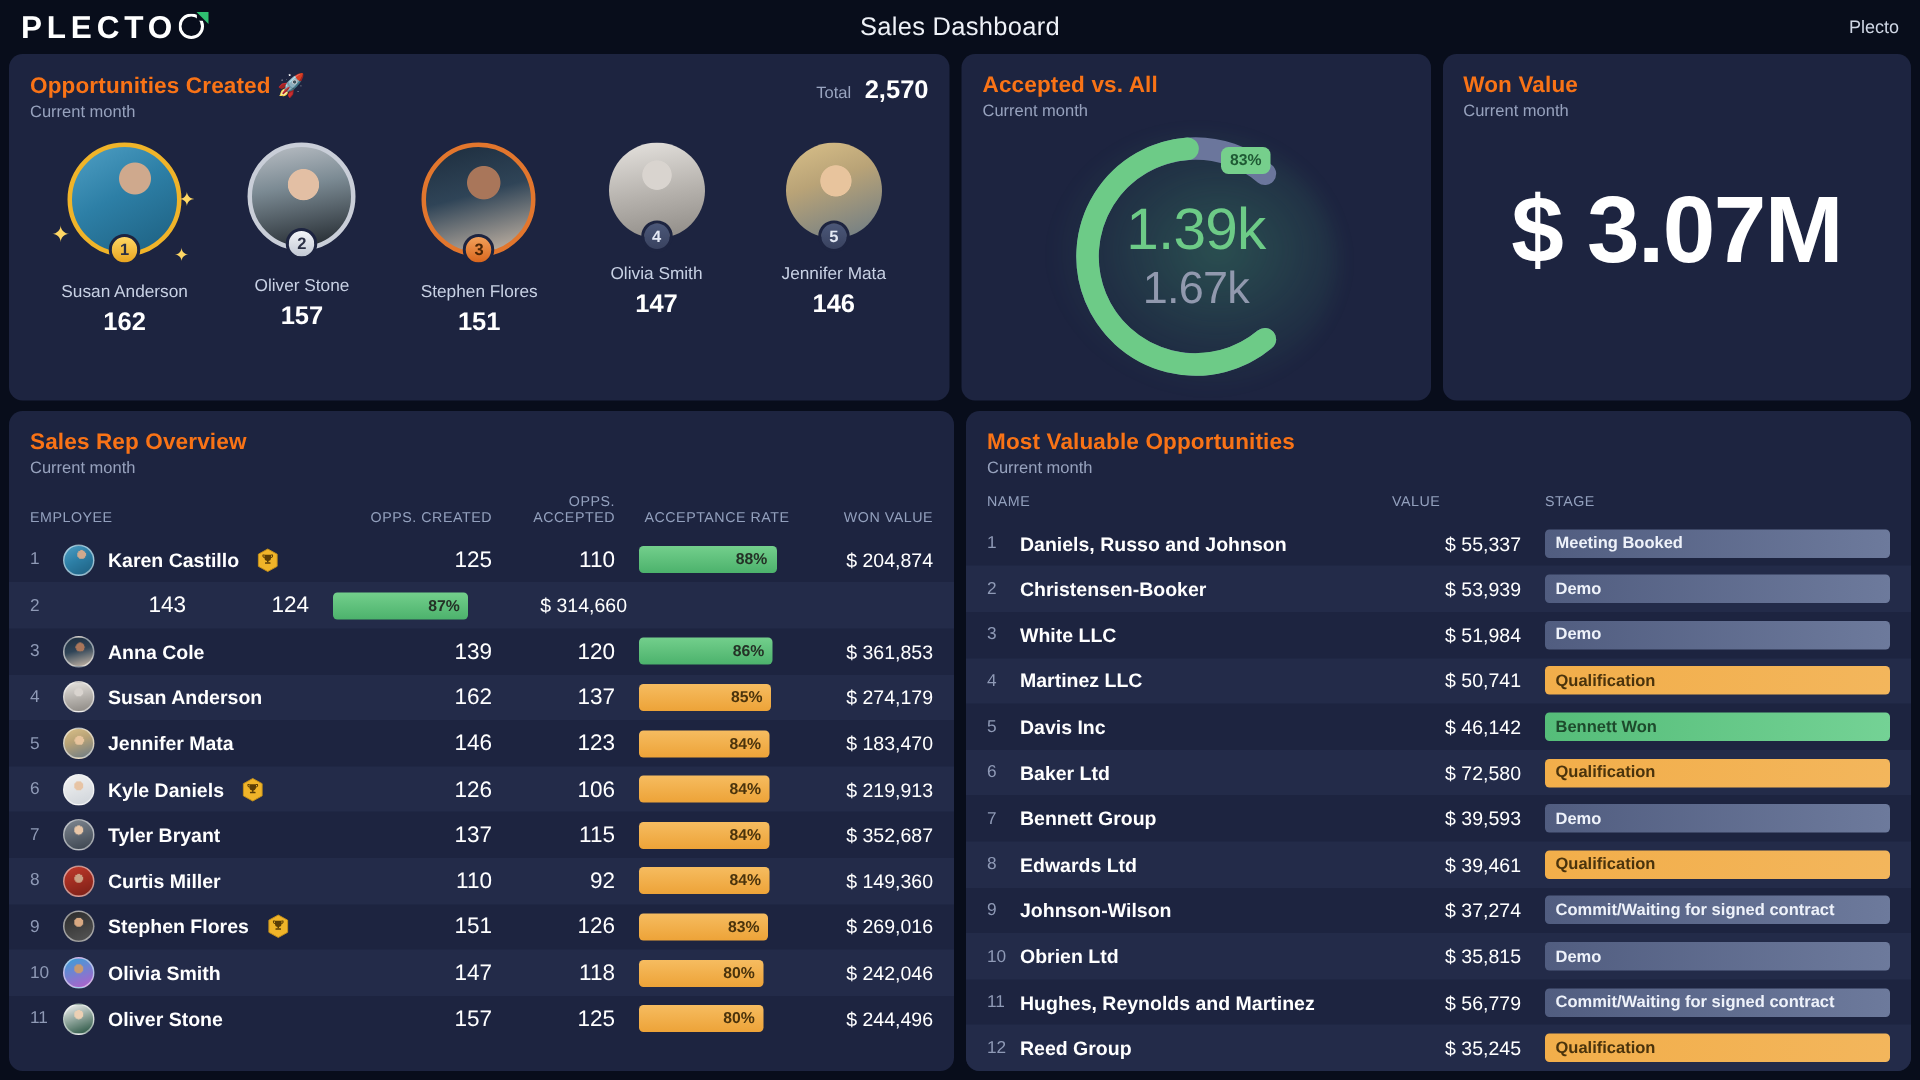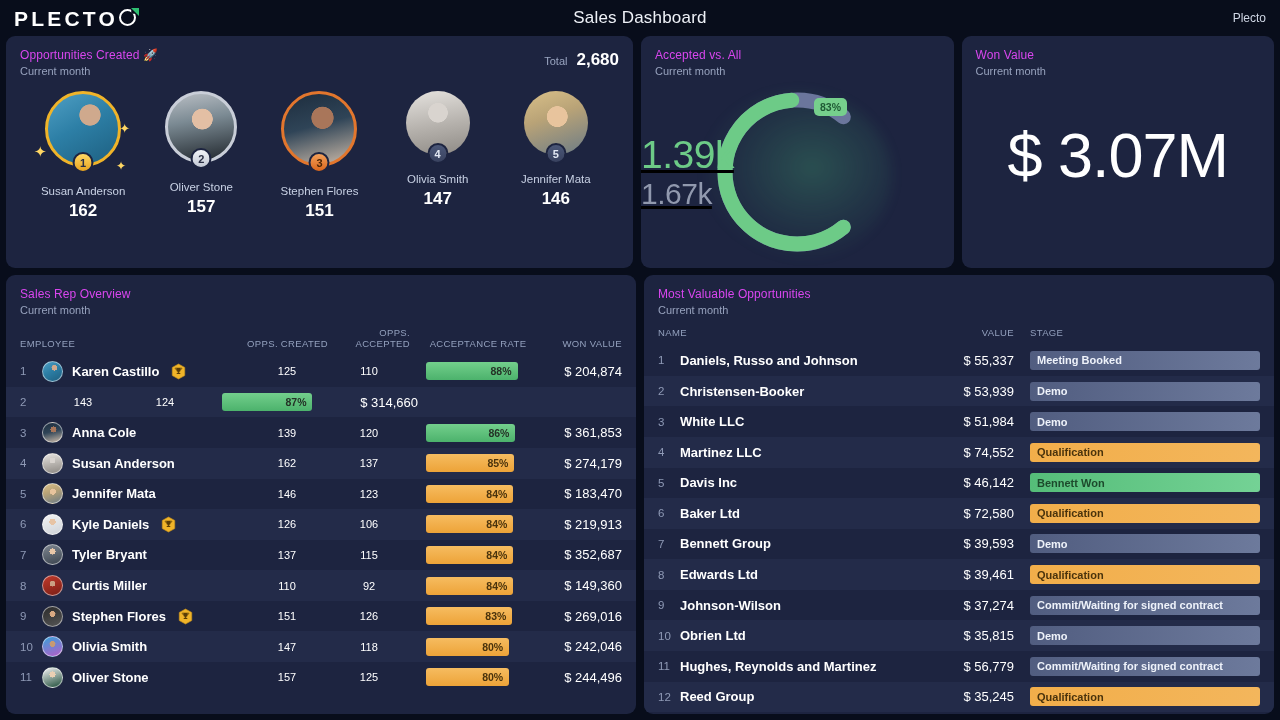--- a/index.html
+++ b/index.html
@@ -54,21 +54,21 @@
   .row-top { display: flex; gap: 8px; height: 247px; }
   .row-bottom { display: flex; gap: 8px; height: 467px; }
 
   .panel {
     background: #1d2440;
     border-radius: 9px;
     position: relative;
     overflow: hidden;
   }
   .p-head { padding: 12px 14px 0 14px; }
-  .p-title { color: #d946ef; font-size: 12px; font-weight: 400; letter-spacing: .1px; }
+  .p-title { color: #f97316; font-size: 15px; font-weight: 700; letter-spacing: .1px; }
   .p-sub { color: #97a2bd; font-size: 11px; margin-top: 3px; }
 
   
   #panel-opps { width: 630px; }
   #opps-total {
     position: absolute; right: 14px; top: 14px;
     display: flex; align-items: baseline; gap: 9px;
   }
   #opps-total .lbl { color: #9aa5c0; font-size: 11px; }
   #opps-total .val { color: #ffffff; font-size: 17px; font-weight: 700; }
@@ -120,36 +120,36 @@
   
   #panel-gauge { width: 314px; }
   #gauge-area { position: absolute; left:0; right:0; top: 46px; bottom: 6px; }
   #gauge-glow {
     position:absolute; left:50%; top:52%; transform:translate(-50%,-50%);
     width: 190px; height: 170px; border-radius:50%;
     background: radial-gradient(ellipse at 58% 45%, rgba(74,180,120,.30) 0%, rgba(74,180,120,.10) 45%, rgba(74,180,120,0) 72%);
     filter: blur(6px);
   }
   #gauge-svg { position: absolute; left: 50%; top: 50%; transform: translate(-50%,-50%); }
-  #gauge-text { position:absolute; left:0; right:0; top: 50%; transform: translateY(-50%); text-align:left;text-decoration:underline; }
+  #gauge-text { position:absolute; left:0; right:0; top: 50%; transform: translateY(-50%); text-align:center; }
   #gauge-main { color:#6dcb87; font-size: 39px; font-weight: 400; line-height: 1; letter-spacing:-.5px; }
   #gauge-sub  { color:#9199ae; font-size: 30px; font-weight: 400; line-height: 1; margin-top: 5px; letter-spacing:-.5px; }
   #gauge-pct {
     position:absolute;
     background: #76cf8c; color:#1f5a34;
     font-size: 10.5px; font-weight: 700;
     padding: 3px 6px; border-radius: 5px;
   }
 
   
   #panel-won { width: 314px; }
   #won-val {
     position:absolute; left:0; right:0; top: 50%; transform: translateY(-46%);
     text-align:center; color:#ffffff;
-    font-size: 63px; font-weight: 400; letter-spacing: -1px;
+    font-size: 63px; font-weight: 700; letter-spacing: -1px;
   }
 
   
   #panel-reps { width: 630px; }
   #panel-opp2 { flex: 1; }
   .thead {
     display:flex; align-items:flex-end;
     padding: 11px 14px 7px 14px;
     color:#93a0bd; font-size: 9.5px; letter-spacing: .35px;
     text-transform: uppercase;
@@ -157,21 +157,21 @@
   .tbody { }
   .trow { display:flex; align-items:center; height: 30.6px; padding: 0 14px; }
   .trow.odd { background: #232b49; }
   .trow .rank { width: 22px; color:#8f9ab6; font-size: 11.5px; flex: none; }
   .trow .nm { color:#ffffff; font-size: 13px; font-weight: 700; white-space:nowrap; }
 
   
   .c-emp { flex: 1; display:flex; align-items:center; gap: 9px; min-width:0; }
   .av-sm { width: 21px; height: 21px; border-radius: 50%; flex:none; background-size: cover; background-position: center 20%; border: 1.2px solid rgba(255,255,255,.5); }
   .trophy { width: 15px; height: 17px; flex:none; margin-left: 3px; }
-  .c-num { width: 82px; text-align: center; color:#ffffff; font-size: 11px; }
+  .c-num { width: 82px; text-align: right; color:#ffffff; font-size: 15px; }
   .c-rate { width: 104px; margin-left: 16px; flex:none; }
   .bar {
     height: 18px; border-radius: 3px;
     display:flex; align-items:center; justify-content:flex-end;
     padding-right: 6px; font-size: 10.5px; font-weight: 700; color:#243126;
   }
   .bar.green  { background: linear-gradient(#73cf8c,#4cb26c); }
   .bar.orange { background: linear-gradient(#f6bc60,#eda338); color:#4a330c; }
   .c-won { width: 92px; text-align: right; color:#ffffff; font-size: 13px; }
 
@@ -187,21 +187,21 @@
   .pill {
     height: 19px; border-radius: 3px;
     display:flex; align-items:center; padding-left: 7px;
     font-size: 11px; font-weight: 700; color:#eef2fa; white-space:nowrap;
   }
   .pill.slate  { background: linear-gradient(90deg,#5b6party,#6e7a9a); }
   .pill.slate  { background: linear-gradient(90deg,#515d80 0%,#6d7a9c 100%); color:#eef2fa; }
   .pill.orange { background: linear-gradient(90deg,#f2ae4a 0%,#f3b65c 100%); color:#4a330c; }
   .pill.green  { background: linear-gradient(90deg,#55bd79 0%,#74d295 100%); color:#1d4a2c; }
   .ho-name { flex:1; }
-  .ho-val  { width: 86px; text-align:right; }
+  .ho-val  { width: 86px; text-align:left; }
   .ho-stage{ width: 230px; margin-left: 16px; }
 </style>
 </head>
 <body>
 
 <div id="topbar">
   <div id="logo">
     <span class="wordmark">PLECTO</span>
     <span class="mark">
       <span class="ring"></span>
@@ -216,21 +216,21 @@
 
   <div class="row-top">
 
     <div class="panel" id="panel-opps">
       <div class="p-head">
         <div class="p-title">Opportunities Created 🚀</div>
         <div class="p-sub">Current month</div>
       </div>
       <div id="opps-total">
         <span class="lbl">Total</span>
-        <span class="val">2,680</span>
+        <span class="val">2,570</span>
       </div>
       <div id="podium">
           <div class="podium-item">
             <div class="av-wrap">
               <div class="av big ph1">
                 <div class="badge g">1</div>
               </div>
               <span class="spark" style="left:6px;bottom:6px;font-size:15px;">✦</span>
               <span class="spark" style="right:12px;bottom:-6px;font-size:12px;">✦</span>
               <span class="spark" style="right:8px;top:30px;font-size:13px;">✦</span>
@@ -514,21 +514,21 @@
             <div class="rank">3</div>
             <div class="o-name nm">White LLC</div>
             <div class="o-val">$ 51,984</div>
             <div class="o-stage">
               <div class="pill slate">Demo</div>
             </div>
           </div>
           <div class="trow odd">
             <div class="rank">4</div>
             <div class="o-name nm">Martinez LLC</div>
-            <div class="o-val">$ 74,552</div>
+            <div class="o-val">$ 50,741</div>
             <div class="o-stage">
               <div class="pill orange">Qualification</div>
             </div>
           </div>
           <div class="trow">
             <div class="rank">5</div>
             <div class="o-name nm">Davis Inc</div>
             <div class="o-val">$ 46,142</div>
             <div class="o-stage">
               <div class="pill green">Bennett Won</div>

